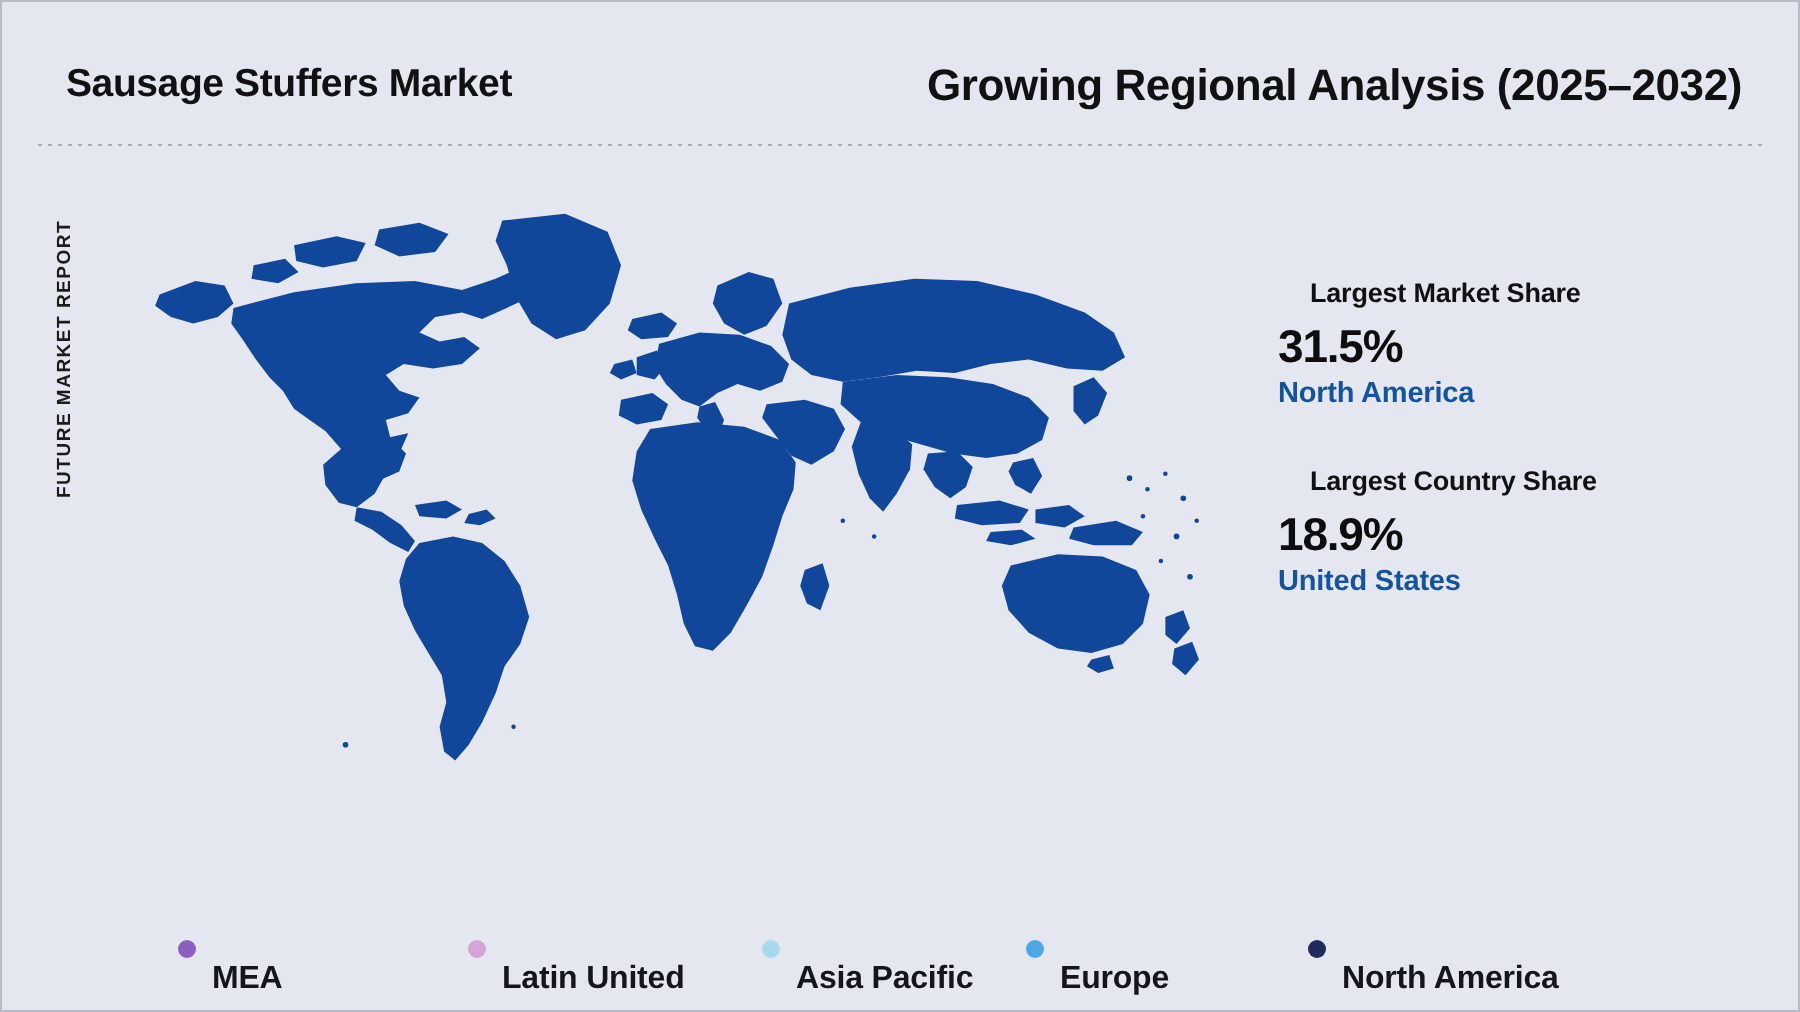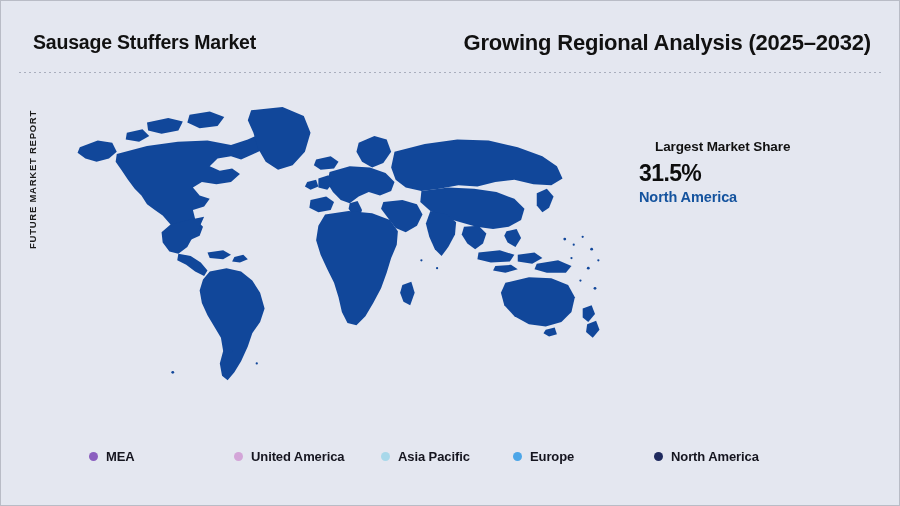--- a/index.html
+++ b/index.html
@@ -144,24 +144,25 @@
     white-space: nowrap;
   }
   .legend-dot {
     width: 9px;
     height: 9px;
     border-radius: 50%;
     margin-right: 8px;
     flex: 0 0 auto;
   }
   .legend-text {
-    font-size: 13px;
+    font-size: 16px;
     font-weight: bold;
     color: #15151f;
     letter-spacing: -0.1px;
+    margin-top: 32px;
   }
 </style>
 </head>
 <body>
 
 <div id="canvas" style="background: rgb(228, 231, 240); border-color: rgb(185, 188, 198);">
 
   <div id="header">
     <div id="header-title">Sausage Stuffers Market</div>
     <div id="header-subtitle">Growing Regional Analysis (2025–2032)</div>
@@ -273,33 +274,38 @@
   </div>
 
   <div id="stats">
 
     <div class="stat-block">
       <div class="stat-label">Largest Market Share</div>
       <div class="stat-value">31.5%</div>
       <div class="stat-region" style="color: rgb(20, 83, 158);">North America</div>
     </div>
 
+    <div class="stat-block">
+      <div class="stat-label">Largest Country Share</div>
+      <div class="stat-value">18.9%</div>
+      <div class="stat-region" style="color: rgb(20, 83, 158);">United States</div>
+    </div>
 
   </div>
 
   <div id="legend">
 
     <div class="legend-item" style="left:0px;">
       <span class="legend-dot" style="background: rgb(139, 95, 191);"></span>
       <span class="legend-text">MEA</span>
     </div>
 
     <div class="legend-item" style="left:145px;">
       <span class="legend-dot" style="background: rgb(211, 165, 216);"></span>
-      <span class="legend-text">United America</span>
+      <span class="legend-text">Latin United</span>
     </div>
 
     <div class="legend-item" style="left:292px;">
       <span class="legend-dot" style="background: rgb(168, 216, 234);"></span>
       <span class="legend-text">Asia Pacific</span>
     </div>
 
     <div class="legend-item" style="left:424px;">
       <span class="legend-dot" style="background: rgb(77, 166, 232);"></span>
       <span class="legend-text">Europe</span>

